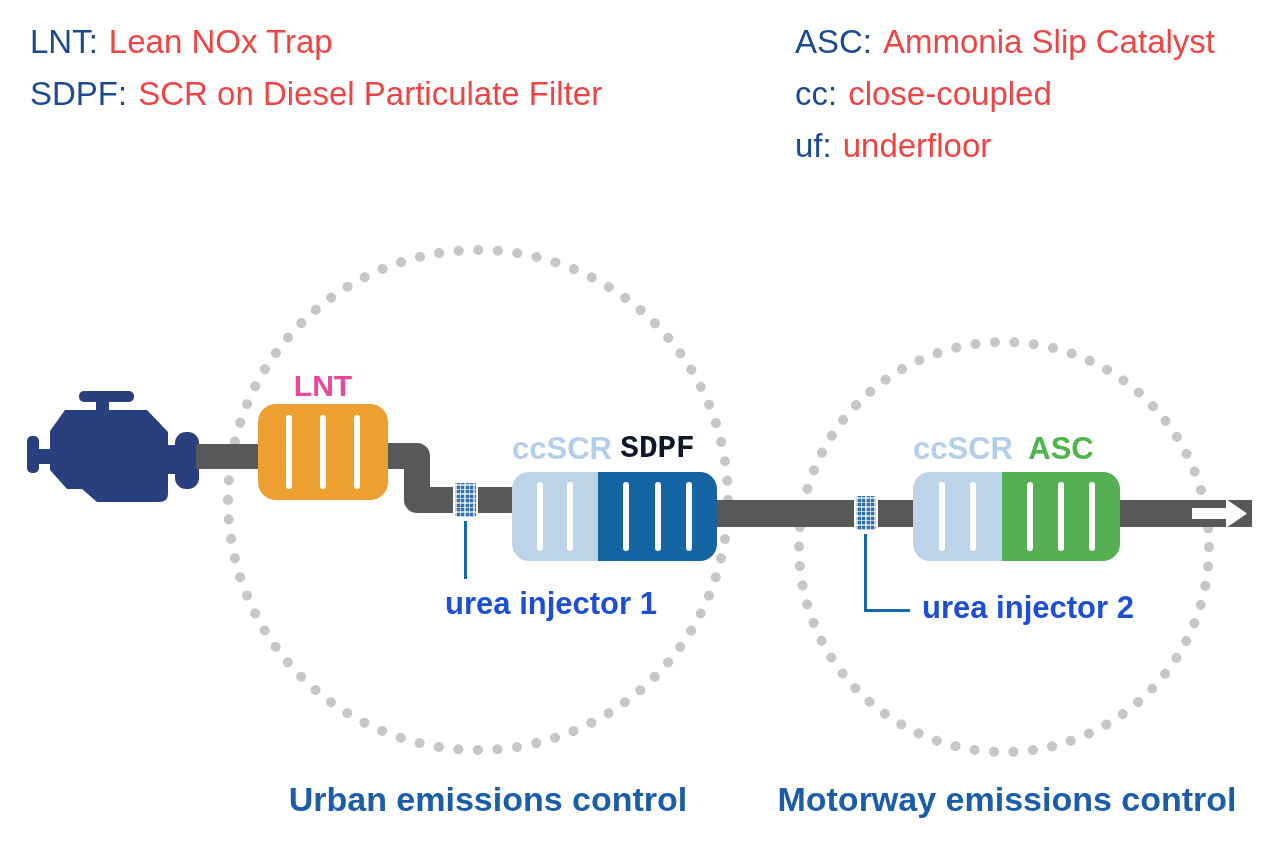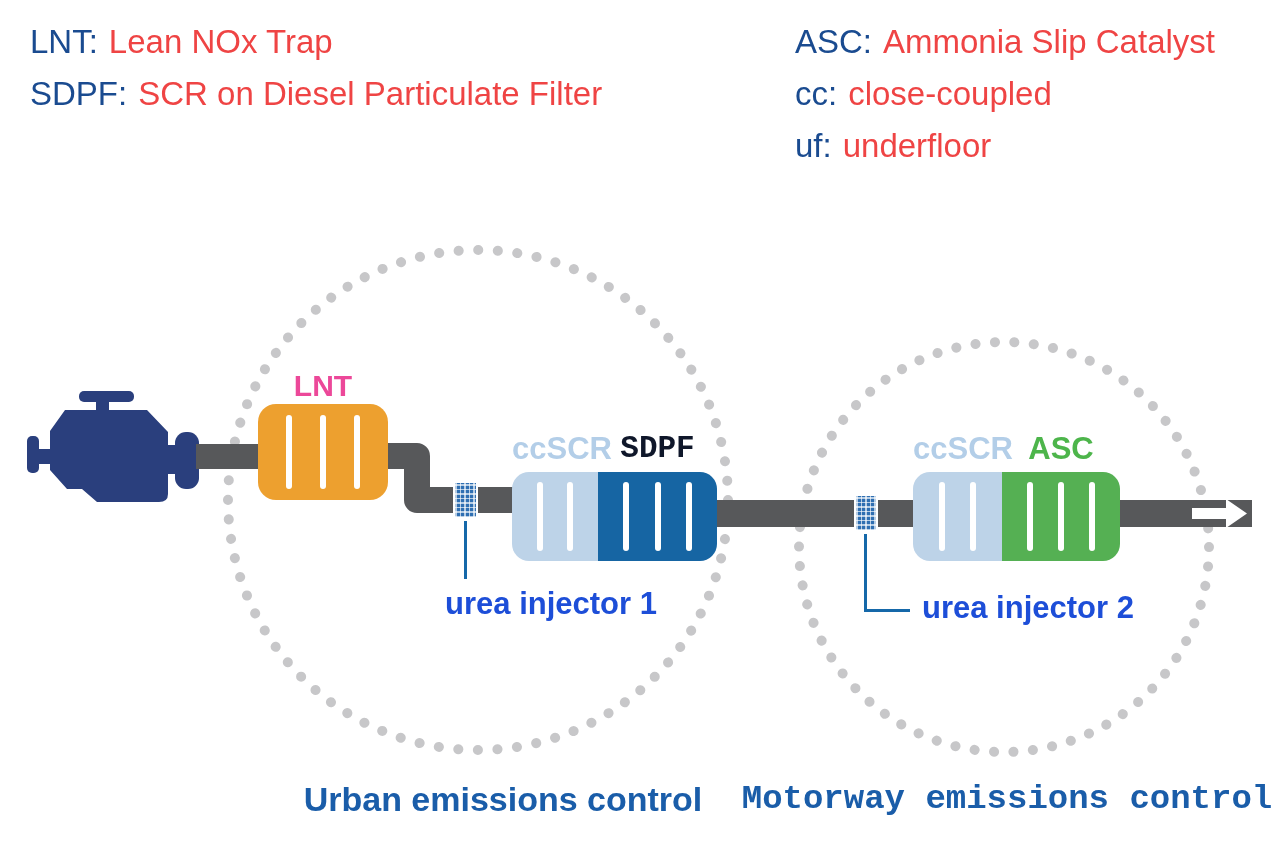--- a/index.html
+++ b/index.html
@@ -54,22 +54,22 @@
   #leader2v{left:864px;top:534px;width:3px;height:78px;}
   #leader2h{left:864px;top:609px;width:46px;height:3px;}
   .urea-label{position:absolute;color:#1d4ed8;font-weight:bold;font-size:31px;
     line-height:31px;white-space:nowrap;}
   #urea1-label{left:551px;top:588px;transform:translateX(-50%);}
   #urea2-label{left:922px;top:592px;}
 
   
   .caption{position:absolute;top:782px;transform:translateX(-50%);color:#1a5da9;
     font-weight:bold;font-size:34px;line-height:34px;white-space:nowrap;}
-  #urban-caption{left:503px;}
-  #motorway-caption{left:1007px;font-family:Liberation Mono, monospace;}
+  #urban-caption{left:488px;}
+  #motorway-caption{left:1007px;}
 </style>
 </head>
 <body>
 
 <div class="stage">
 
   <svg class="layer" viewBox="0 0 1280 850">
 
     <circle cx="478" cy="500" r="250" fill="none" stroke="#c7c7c9" stroke-width="10" stroke-linecap="round" stroke-dasharray="0.1 19.53"></circle>
     <circle cx="1004" cy="547" r="205" fill="none" stroke="#c7c7c9" stroke-width="10" stroke-linecap="round" stroke-dasharray="0.1 19.42"></circle>

